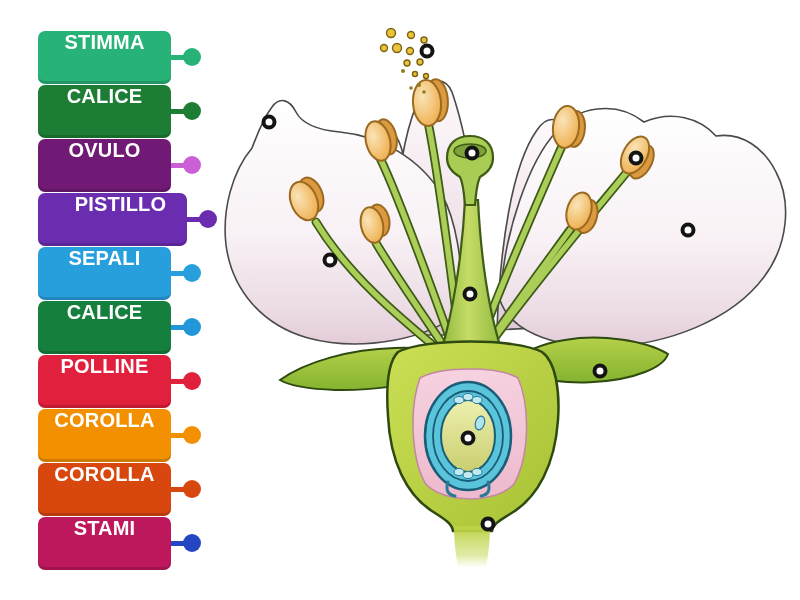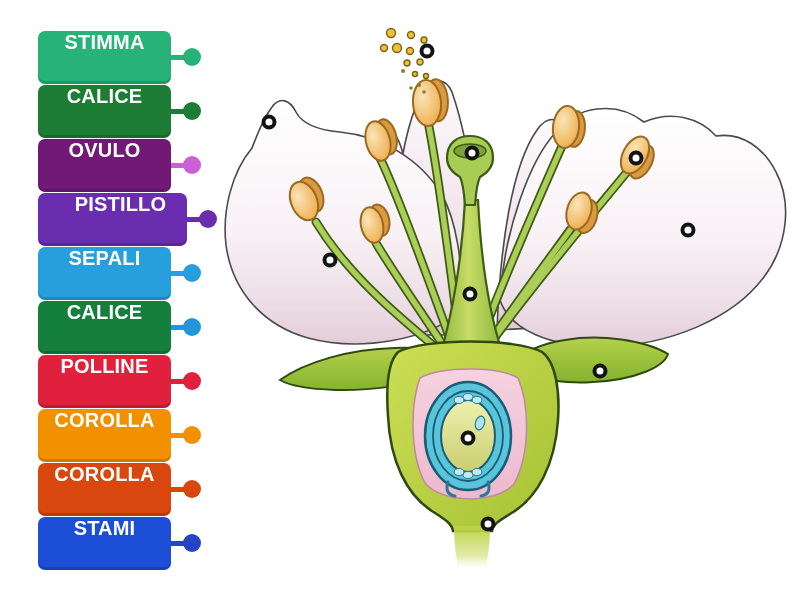--- a/index.html
+++ b/index.html
@@ -289,19 +289,19 @@
     <div class="pin-dot" style="background-color: rgb(242, 144, 0);"></div>
   </div>
   <div class="label-row">
     <div class="chip" style="background-color: rgb(216, 71, 13);">
       <span>COROLLA</span>
     </div>
     <div class="pin-bar" style="background-color: rgb(216, 71, 13);"></div>
     <div class="pin-dot" style="background-color: rgb(216, 71, 13);"></div>
   </div>
   <div class="label-row">
-    <div class="chip" style="background-color: #1d4ed8;">
+    <div class="chip" style="background-color: #be185d;">
       <span>STAMI</span>
     </div>
     <div class="pin-bar" style="background-color: rgb(36, 70, 195);"></div>
     <div class="pin-dot" style="background-color: rgb(36, 70, 195);"></div>
   </div>
 </div>
 
 </body></html>

